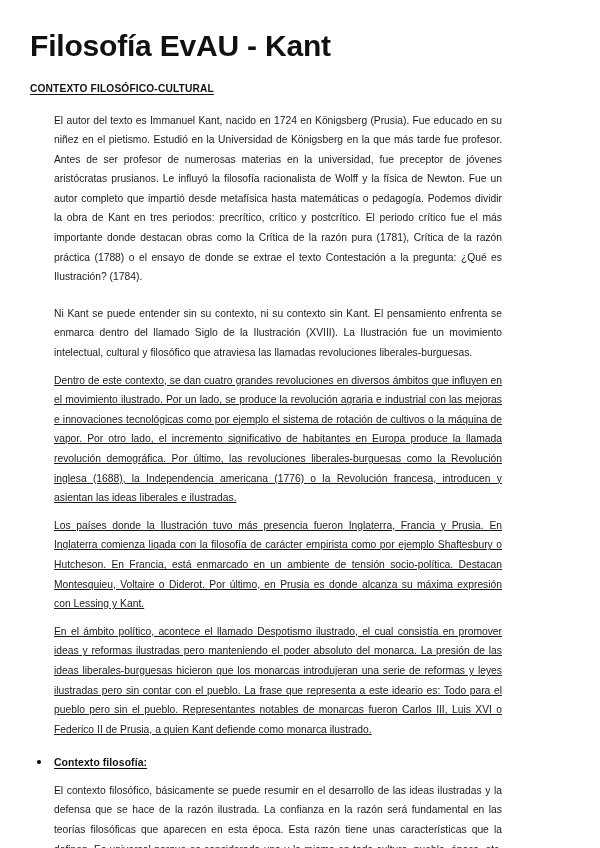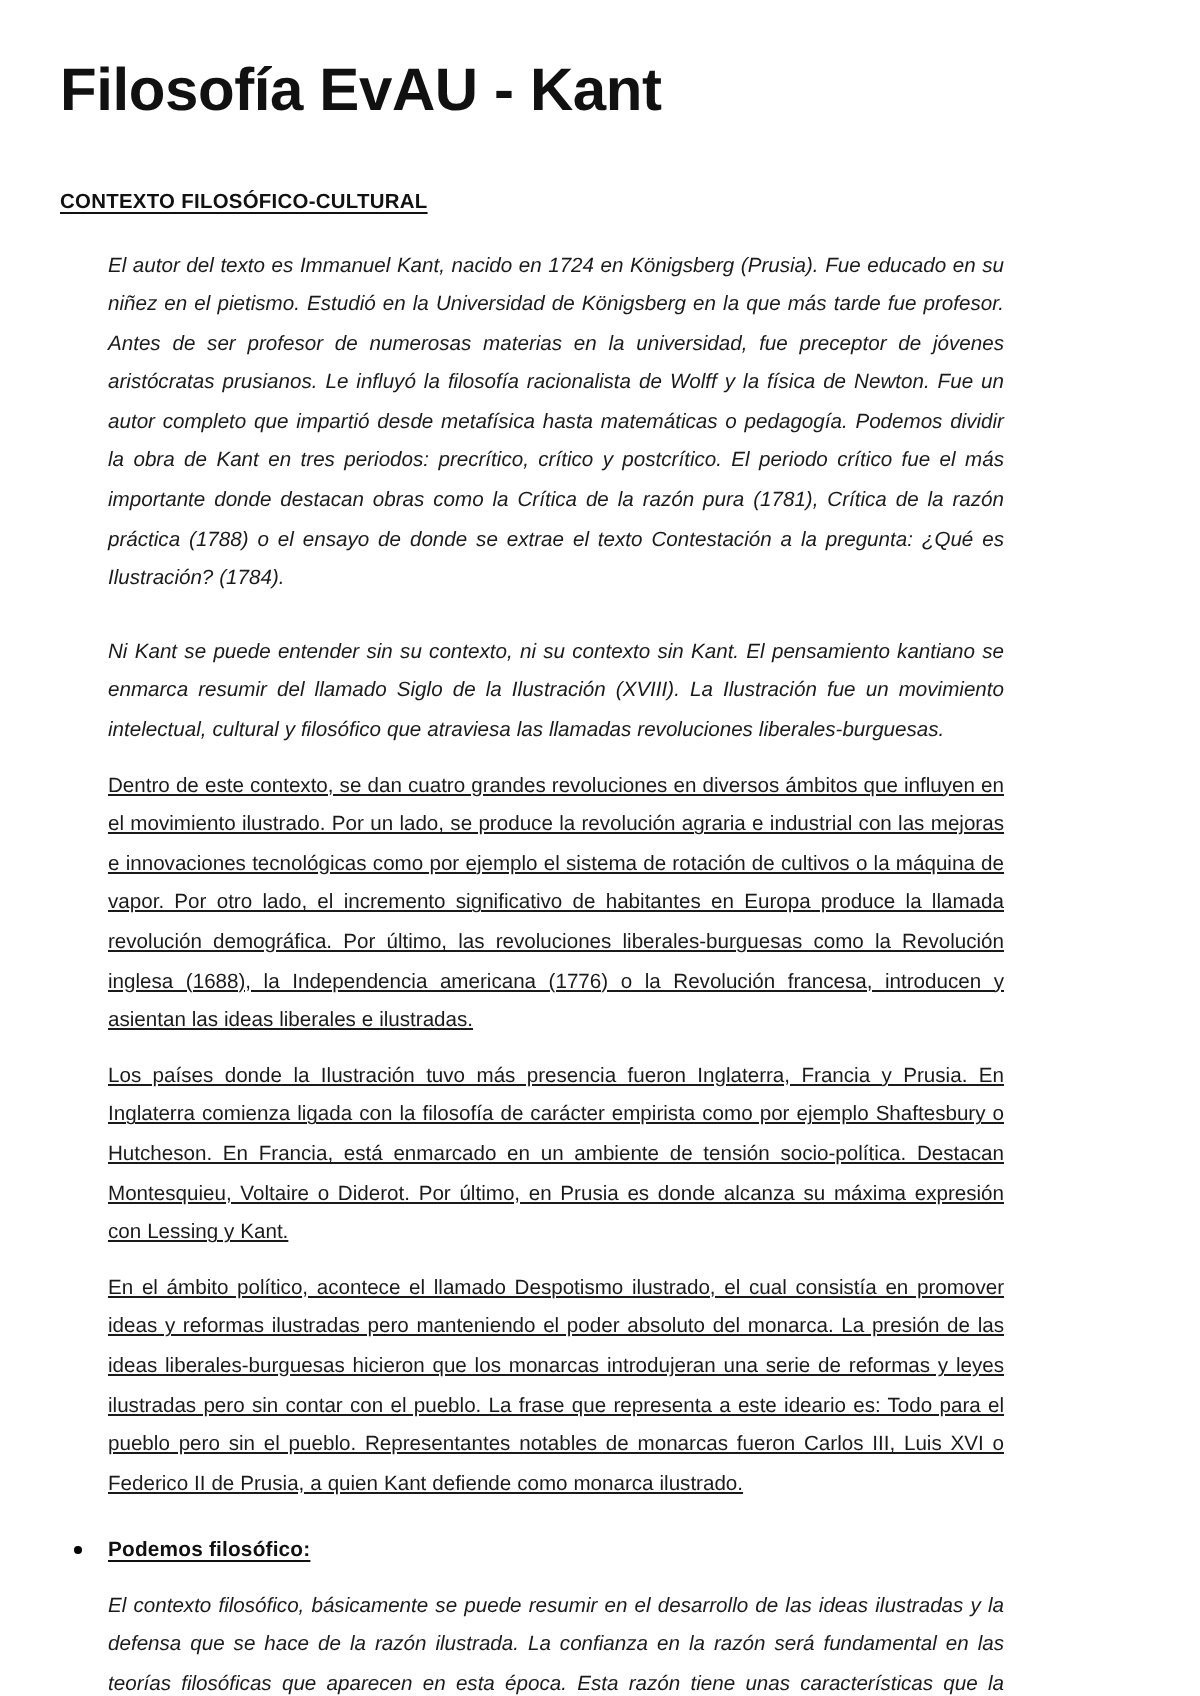--- a/index.html
+++ b/index.html
@@ -36,21 +36,21 @@
     padding-top: 30px;
     color: #111111;
   }
 
   .section-label {
     font-size: 10.2px;
     font-weight: bold;
     letter-spacing: 0.15px;
     text-decoration: underline;
     text-underline-offset: 2px;
-    margin: 34px 0 0 0;
+    margin: 21px 0 0 0;
     color: #111111;
   }
 
   .bullet-block {
     margin-top: 17px;
   }
 
   .bullet-heading {
     position: relative;
     padding-left: 24px;
@@ -79,48 +79,47 @@
     font-size: 10.3px;
     line-height: 19.6px;
     text-align: justify;
     text-justify: inter-word;
     margin: 8px 0 0 24px;
     color: #1a1a1a;
     word-spacing: 0.1px;
   }
   .para.first-para {
     margin-top: 11px;
-    font-style: italic;
   }
   .para + .para {
     margin-top: 8px;
     text-decoration: underline;
   }
 </style>
 </head>
 <body>
 
 <div class="page">
 
   <h1 class="doc-title">Filosofía EvAU - Kant</h1>
 
   <div class="section-label">CONTEXTO FILOSÓFICO-CULTURAL</div>
 
   <div class="bullet-block">
     <p class="para first-para">El autor del texto es Immanuel Kant, nacido en 1724 en Königsberg (Prusia). Fue educado en su niñez en el pietismo. Estudió en la Universidad de Königsberg en la que más tarde fue profesor. Antes de ser profesor de numerosas materias en la universidad, fue preceptor de jóvenes aristócratas prusianos. Le influyó la filosofía racionalista de Wolff y la física de Newton. Fue un autor completo que impartió desde metafísica hasta matemáticas o pedagogía. Podemos dividir la obra de Kant en tres periodos: precrítico, crítico y postcrítico. El periodo crítico fue el más importante donde destacan obras como la Crítica de la razón pura (1781), Crítica de la razón práctica (1788) o el ensayo de donde se extrae el texto Contestación a la pregunta: ¿Qué es Ilustración? (1784).</p>
   </div>
 
   <div class="bullet-block">
-    <p class="para first-para">Ni Kant se puede entender sin su contexto, ni su contexto sin Kant. El pensamiento kantiano se enmarca resumir del llamado Siglo de la Ilustración (XVIII). La Ilustración fue un movimiento intelectual, cultural y filosófico que atraviesa las llamadas revoluciones liberales-burguesas.</p>
+    <p class="para first-para">Ni Kant se puede entender sin su contexto, ni su contexto sin Kant. El pensamiento enfrenta se enmarca dentro del llamado Siglo de la Ilustración (XVIII). La Ilustración fue un movimiento intelectual, cultural y filosófico que atraviesa las llamadas revoluciones liberales-burguesas.</p>
     <p class="para">Dentro de este contexto, se dan cuatro grandes revoluciones en diversos ámbitos que influyen en el movimiento ilustrado. Por un lado, se produce la revolución agraria e industrial con las mejoras e innovaciones tecnológicas como por ejemplo el sistema de rotación de cultivos o la máquina de vapor. Por otro lado, el incremento significativo de habitantes en Europa produce la llamada revolución demográfica. Por último, las revoluciones liberales-burguesas como la Revolución inglesa (1688), la Independencia americana (1776) o la Revolución francesa, introducen y asientan las ideas liberales e ilustradas.</p>
     <p class="para">Los países donde la Ilustración tuvo más presencia fueron Inglaterra, Francia y Prusia. En Inglaterra comienza ligada con la filosofía de carácter empirista como por ejemplo Shaftesbury o Hutcheson. En Francia, está enmarcado en un ambiente de tensión socio-política. Destacan Montesquieu, Voltaire o Diderot. Por último, en Prusia es donde alcanza su máxima expresión con Lessing y Kant.</p>
     <p class="para">En el ámbito político, acontece el llamado Despotismo ilustrado, el cual consistía en promover ideas y reformas ilustradas pero manteniendo el poder absoluto del monarca. La presión de las ideas liberales-burguesas hicieron que los monarcas introdujeran una serie de reformas y leyes ilustradas pero sin contar con el pueblo. La frase que representa a este ideario es: Todo para el pueblo pero sin el pueblo. Representantes notables de monarcas fueron Carlos III, Luis XVI o Federico II de Prusia, a quien Kant defiende como monarca ilustrado.</p>
   </div>
 
   <div class="bullet-block">
     <div class="bullet-heading">
       <span class="bullet-dot"></span>
-      <span class="heading-text">Podemos filosófico:</span>
+      <span class="heading-text">Contexto filosofía:</span>
     </div>
     <p class="para first-para">El contexto filosófico, básicamente se puede resumir en el desarrollo de las ideas ilustradas y la defensa que se hace de la razón ilustrada. La confianza en la razón será fundamental en las teorías filosóficas que aparecen en esta época. Esta razón tiene unas características que la definen. Es universal porque es considerada una y la misma en toda cultura, pueblo, época, etc. Tiene carácter autónoma porque no está sometida a creencias religiosas o prejuicios culturales. Es finita y limitada porque, como Kant defiende, no puede conocer la totalidad de la realidad. Es crítica porque se enfrenta a prejuicios, tradición, autoridad o supersticiones. Por</p>
   </div>
 
 </div>
 
 </body></html>

